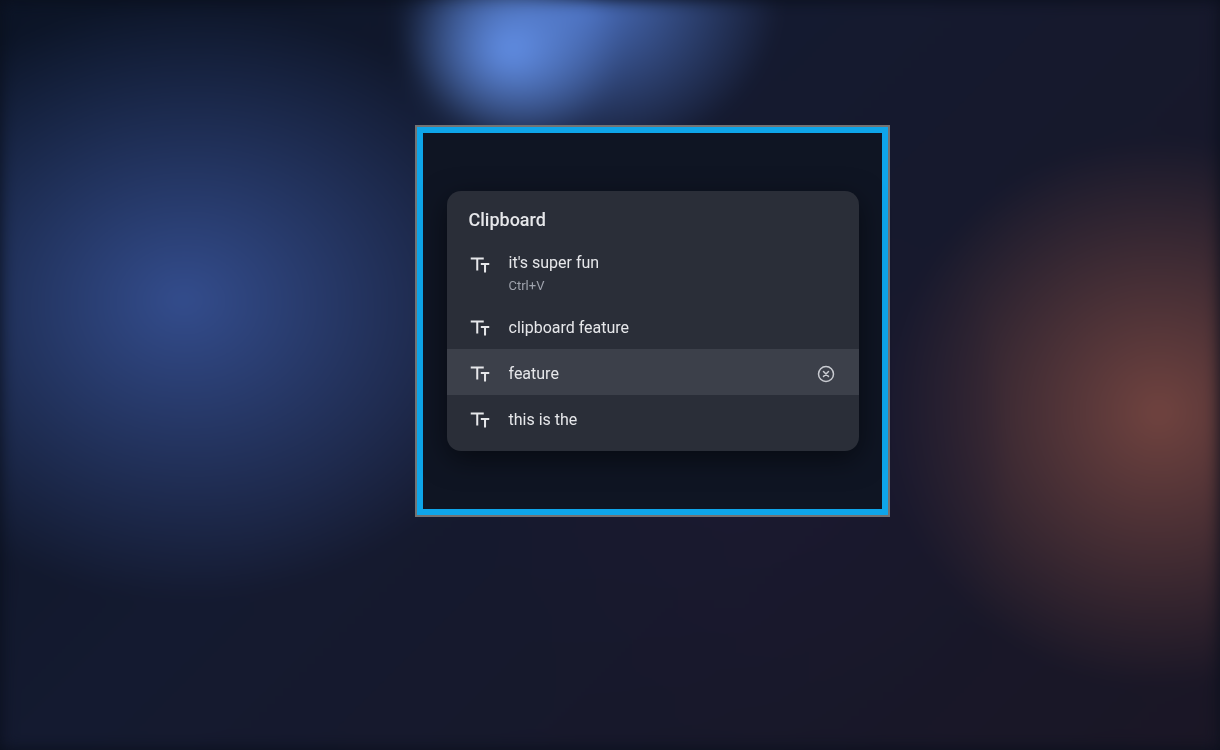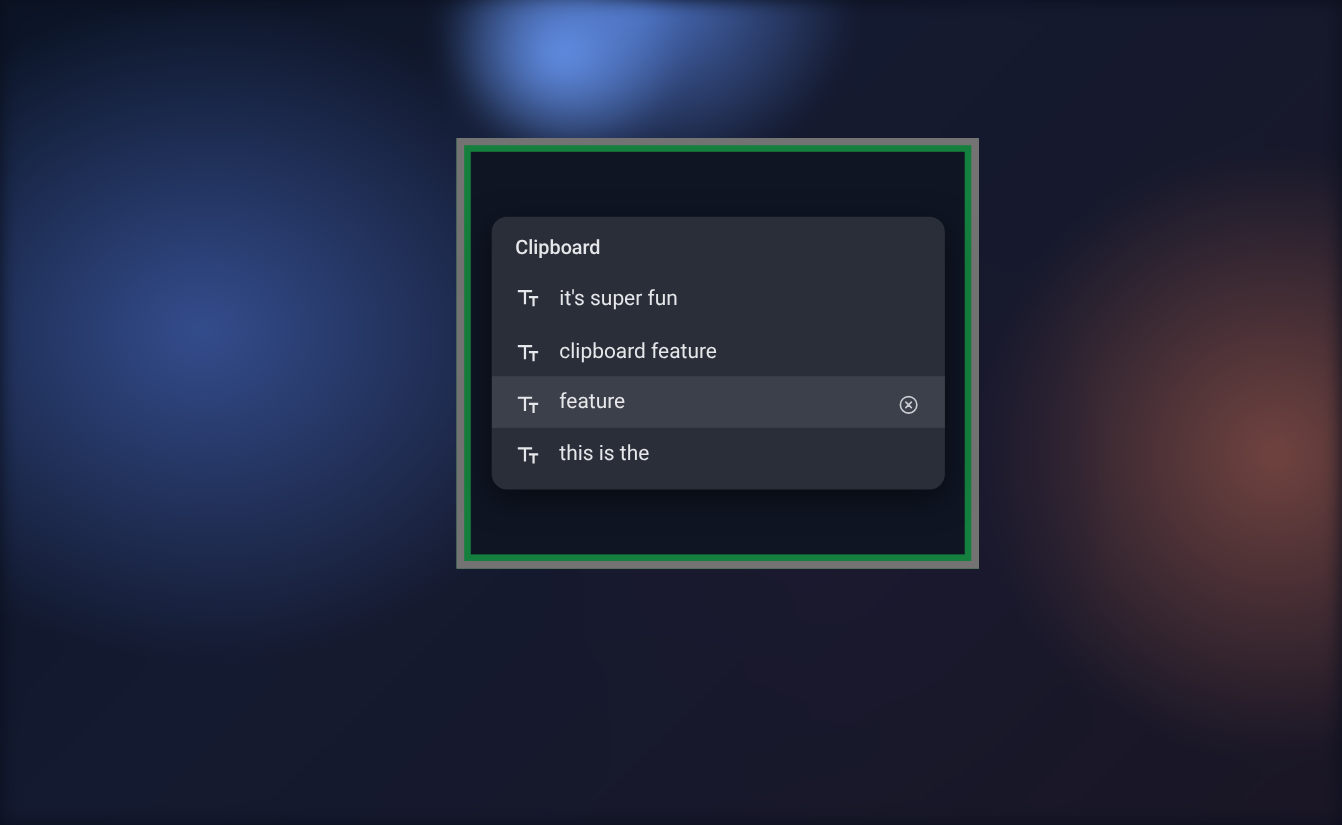--- a/index.html
+++ b/index.html
@@ -39,22 +39,22 @@
       height: 200px;
       background: radial-gradient(ellipse, rgba(110,160,255,0.85) 0%, transparent 70%);
       filter: blur(10px);
     }
     .highlight-frame {
       position: absolute;
       left: 415px;
       top: 125px;
       width: 475px;
       height: 392px;
-      border: 7px solid #737373;
-      background: #15803d;
+      border: 2px solid #737373;
+      background: #0ea5e9;
       padding: 6px;
     }
     .highlight-inner {
       width: 100%;
       height: 100%;
       background: #0f1523;
       display: flex;
       align-items: center;
       justify-content: center;
     }
@@ -96,21 +96,21 @@
       position: relative;
       margin-top: 2px;
     }
     .text-icon svg { display: block; }
     .clip-body {
       flex: 1;
       min-width: 0;
     }
     .clip-text {
       color: #e6e7ea;
-      font-size: 19px;
+      font-size: 16px;
       line-height: 1.4;
     }
     .clip-shortcut {
       color: #9ea2ac;
       font-size: 13px;
       margin-top: 4px;
     }
     .delete-btn {
       width: 22px;
       height: 22px;
@@ -134,20 +134,21 @@
       <div class="panel-title">Clipboard</div>
 
       <div class="clip-item with-shortcut">
         <span class="text-icon">
           <svg width="22" height="22" viewBox="0 0 24 24" fill="none">
             <path d="M3 5 H15 M9 5 V17 M14 11 H21 M17.5 11 V19" stroke="#e6e7ea" stroke-width="2.2" stroke-linecap="square"></path>
           </svg>
         </span>
         <div class="clip-body">
           <div class="clip-text">it's super fun</div>
+          <div class="clip-shortcut">Ctrl+V</div>
         </div>
       </div>
 
       <div class="clip-item">
         <span class="text-icon">
           <svg width="22" height="22" viewBox="0 0 24 24" fill="none">
             <path d="M3 5 H15 M9 5 V17 M14 11 H21 M17.5 11 V19" stroke="#e6e7ea" stroke-width="2.2" stroke-linecap="square"></path>
           </svg>
         </span>
         <div class="clip-body">

